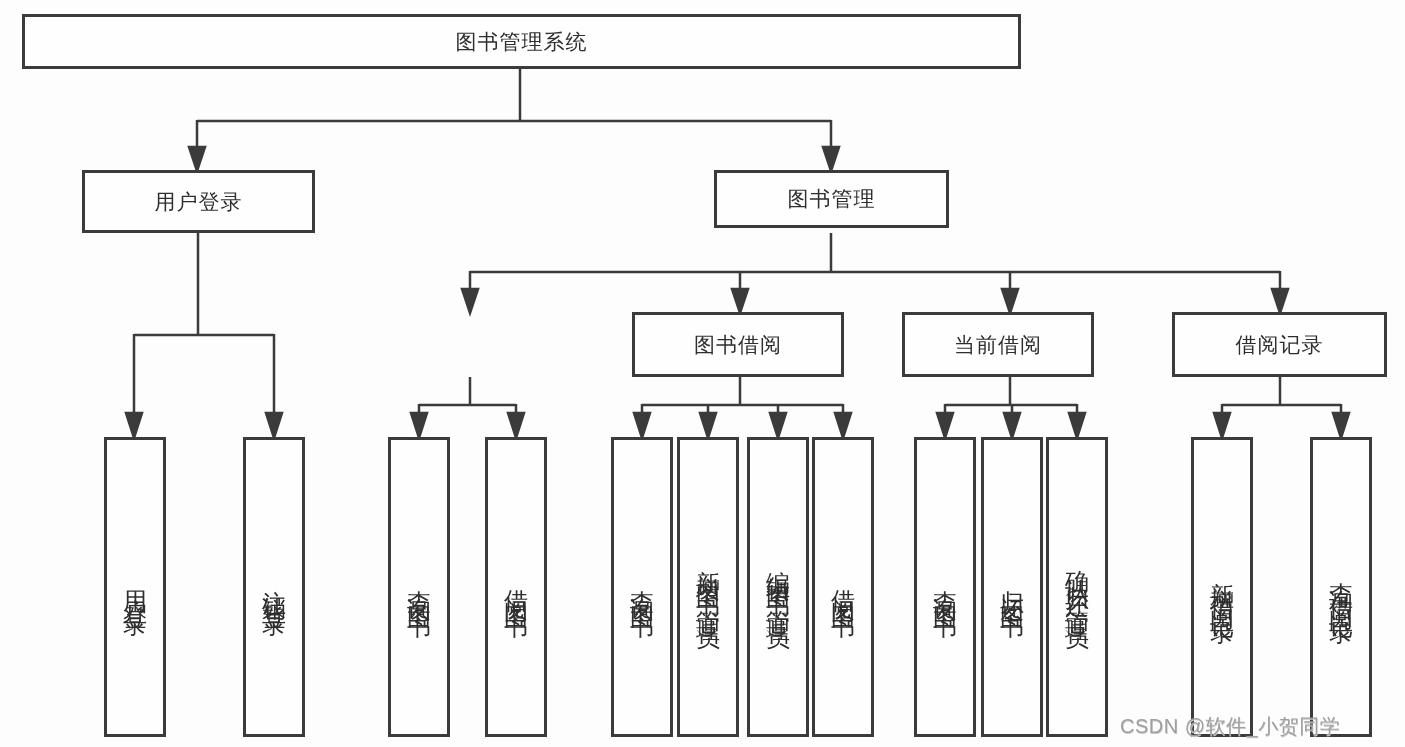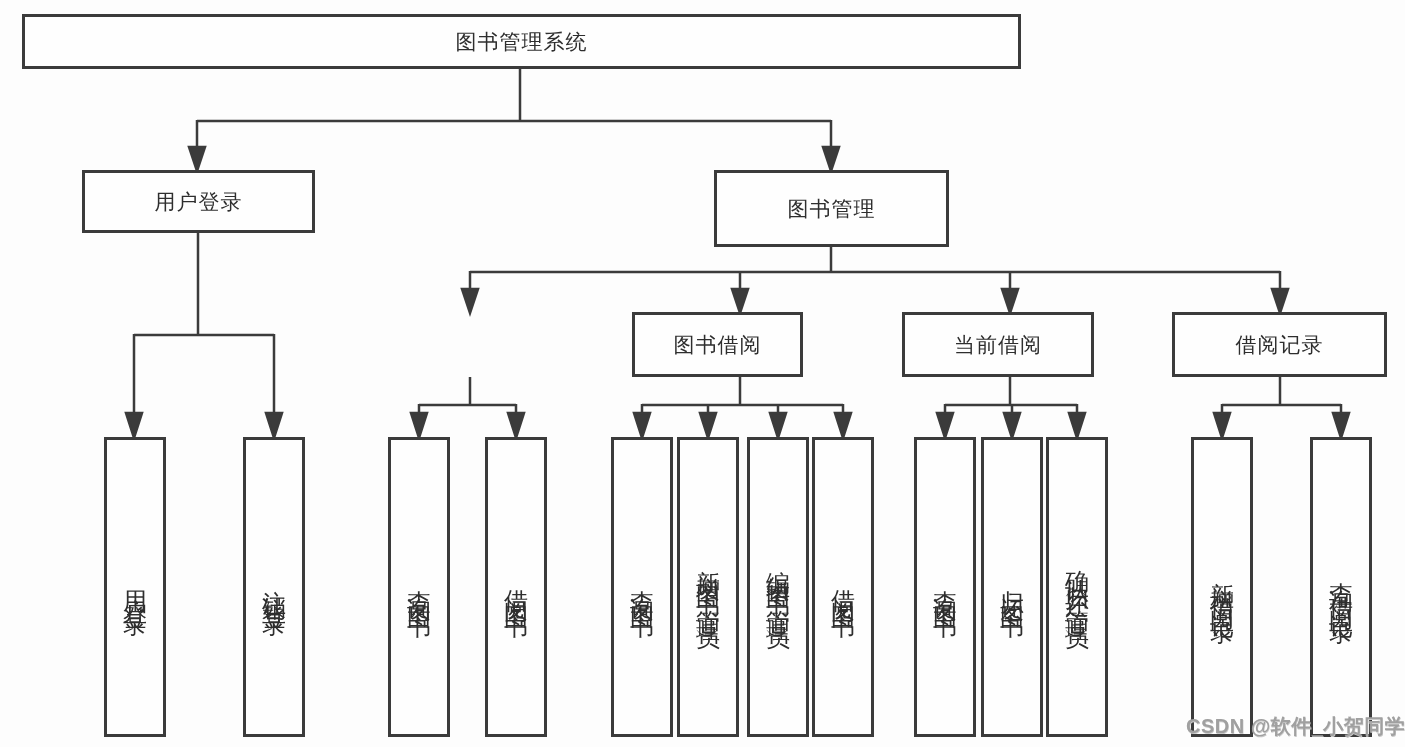--- a/index.html
+++ b/index.html
@@ -36,29 +36,28 @@
   .node.v { width: 62px; top: 437px; height: 300px; }
   .node.v .vtext {
     writing-mode: vertical-rl;
     text-orientation: mixed;
     font-size: 24px;
     line-height: 1;
     letter-spacing: 8px;
   }
   .watermark {
     position: absolute;
-    left: 1186px;
+    left: 1120px;
     top: 713px;
     font-size: 20px;
     color: #a0a0a0;
     letter-spacing: 0.5px;
     white-space: nowrap;
     z-index: 3;
     text-shadow: 0.5px 0.5px 0 #c9c9c9;
-    font-weight: bold;
   }
 </style>
 </head>
 <body>
 
 <div class="canvas">
 
   <svg class="connectors" width="1405" height="747" viewBox="0 0 1405 747" stroke="#3b3b3b" stroke-width="2.5" fill="#3b3b3b">
 
     <g>
@@ -132,25 +131,25 @@
     </g>
   </svg>
 
   <div class="node h" style="left:22px; top:14px; width:999px; height:55px;">
     <span>图书管理系统</span>
   </div>
 
   <div class="node h" style="left:82px; top:170px; width:233px; height:63px;">
     <span>用户登录</span>
   </div>
-  <div class="node h" style="left:714px; top:170px; width:235px; height:77px;">
+  <div class="node h" style="left:714px; top:170px; width:235px; height:58px;">
     <span>图书管理</span>
   </div>
 
-  <div class="node h" style="left:632px; top:312px; width:171px; height:65px;">
+  <div class="node h" style="left:632px; top:312px; width:212px; height:65px;">
     <span>图书借阅</span>
   </div>
   <div class="node h" style="left:902px; top:312px; width:192px; height:65px;">
     <span>当前借阅</span>
   </div>
   <div class="node h" style="left:1172px; top:312px; width:215px; height:65px;">
     <span>借阅记录</span>
   </div>
 
   <div class="node v" style="left:104px;">

